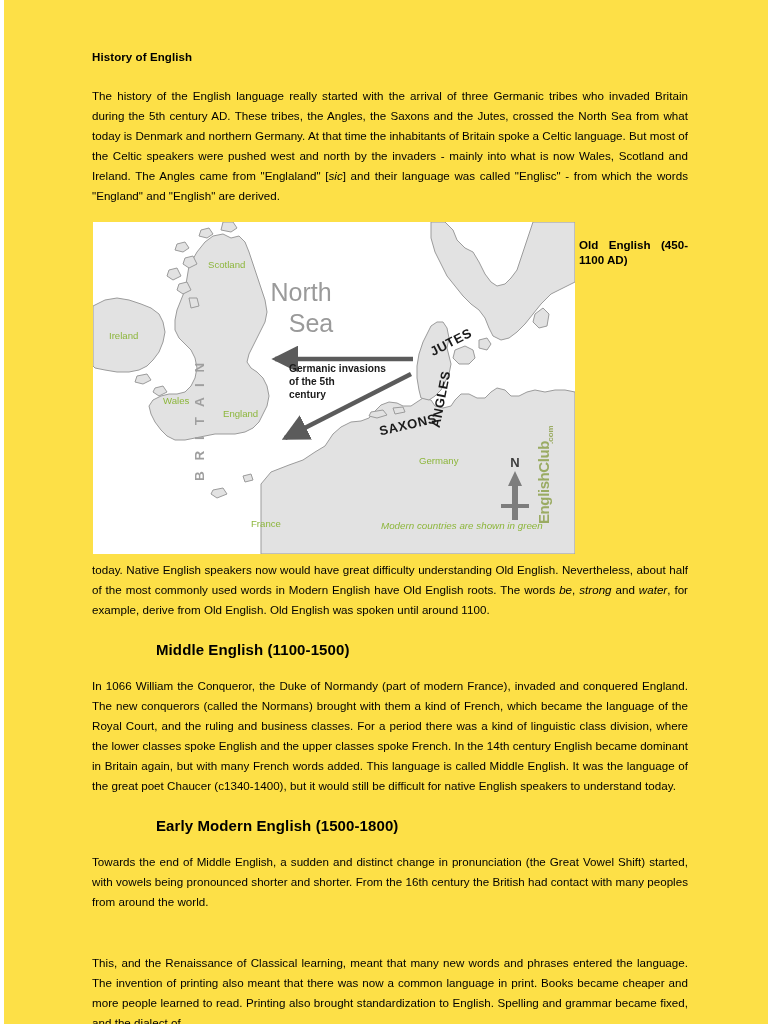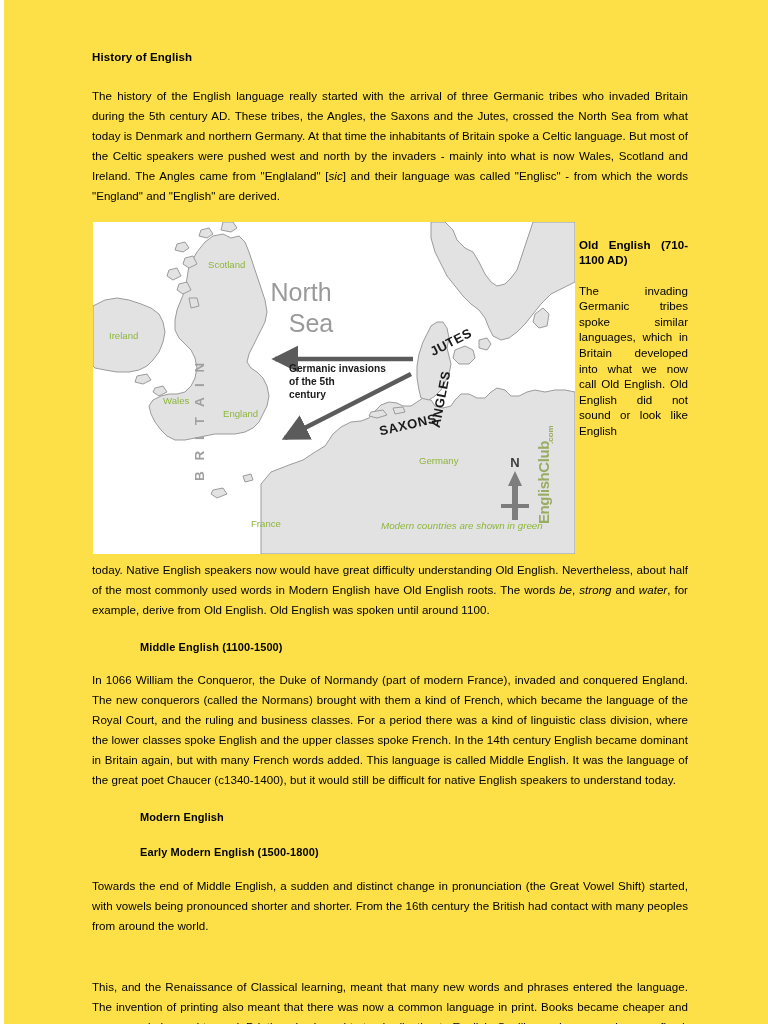--- a/index.html
+++ b/index.html
@@ -29,23 +29,23 @@
     width: 596px;
   }
   h1.doc-title {
     font-size: 11.5px;
     font-weight: bold;
     margin: 0 0 20px 0;
     line-height: 1.35;
     letter-spacing: 0.1px;
   }
   h2.section-head {
-    font-size: 11px;
-    font-weight: bold;
-    margin: 20px 0 16px 0;
+    font-size: 15px;
+    font-weight: bold;
+    margin: 20px 0 16px 16px;
     line-height: 1.35;
     letter-spacing: 0.1px;
     padding-left: 48px;
   }
   p.body-text {
     font-size: 11.6px;
     line-height: 20px;
     margin: 0 0 16px 0;
     text-align: justify;
     letter-spacing: 0.02px;
@@ -234,32 +234,30 @@
           <g>
             <text class="map-watermark" transform="translate(456,302) rotate(-90)">EnglishClub</text>
             <text class="map-watermark-small" transform="translate(460,222) rotate(-90)">.com</text>
           </g>
 
           <text class="map-caption" x="288" y="307">Modern countries are shown in green</text>
         </svg>
       </div>
 
       <div class="side-col">
-        <p class="bold">Old English (710-1100 AD)</p>
-        <p>The invading Germanic tribes spoke similar languages, which in Britain developed into what we now call Old English. Old English did not sound or look like English</p>
+        <p class="bold">Old English (450-1100 AD)</p>
       </div>
     </div>
 
     <p class="body-text" style="margin-top:2px;"><span>today. Native English speakers now would have great difficulty understanding Old English. Nevertheless, about half of the most commonly used words in Modern English have Old English roots. The words </span><span class="it">be</span><span>, </span><span class="it">strong</span><span> and </span><span class="it">water</span><span>, for example, derive from Old English. Old English was spoken until around 1100.</span></p>
 
     <h2 class="section-head">Middle English (1100-1500)</h2>
 
     <p class="body-text">In 1066 William the Conqueror, the Duke of Normandy (part of modern France), invaded and conquered England. The new conquerors (called the Normans) brought with them a kind of French, which became the language of the Royal Court, and the ruling and business classes. For a period there was a kind of linguistic class division, where the lower classes spoke English and the upper classes spoke French. In the 14th century English became dominant in Britain again, but with many French words added. This language is called Middle English. It was the language of the great poet Chaucer (c1340-1400), but it would still be difficult for native English speakers to understand today.</p>
 
-    <h2 class="section-head">Modern English</h2>
 
     <h2 class="section-head">Early Modern English (1500-1800)</h2>
 
     <p class="body-text">Towards the end of Middle English, a sudden and distinct change in pronunciation (the Great Vowel Shift) started, with vowels being pronounced shorter and shorter. From the 16th century the British had contact with many peoples from around the world.</p>
 
     <p class="body-text tight">This, and the Renaissance of Classical learning, meant that many new words and phrases entered the language. The invention of printing also meant that there was now a common language in print. Books became cheaper and more people learned to read. Printing also brought standardization to English. Spelling and grammar became fixed, and the dialect of</p>
 
   </div>
 </div>
 

